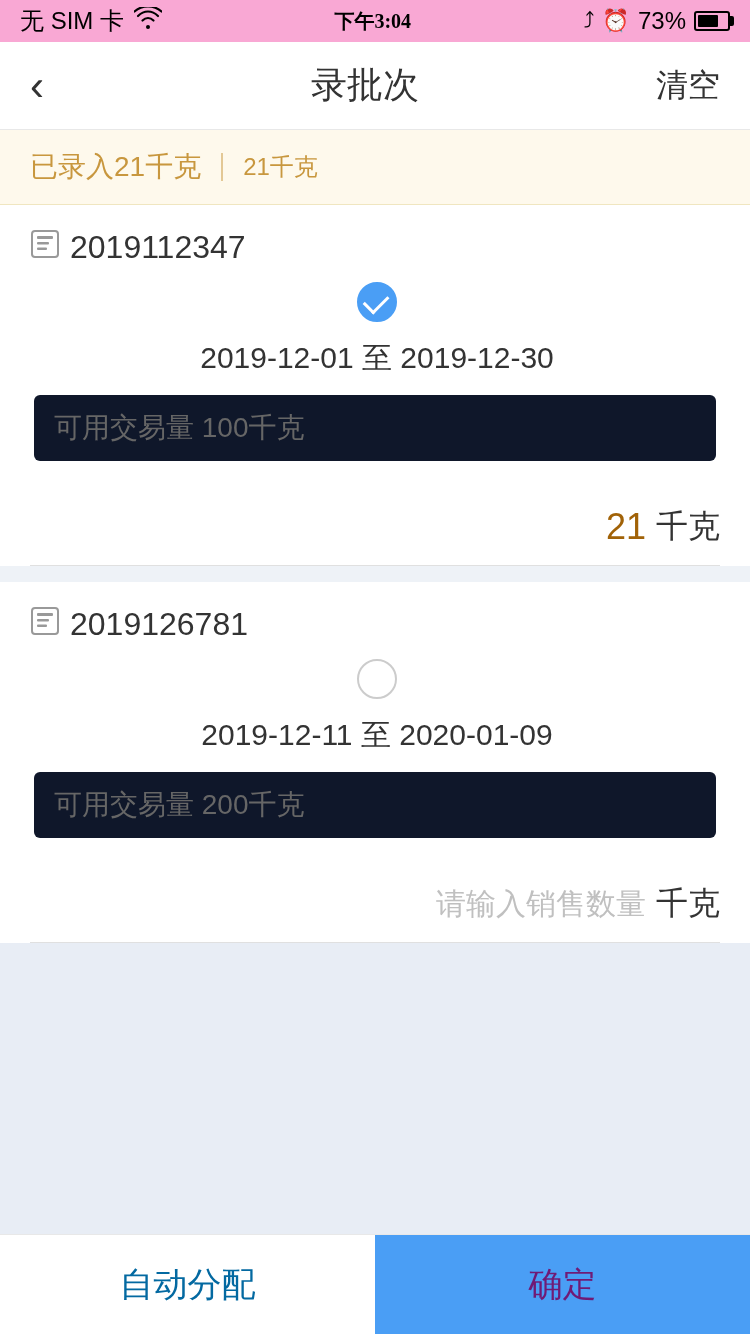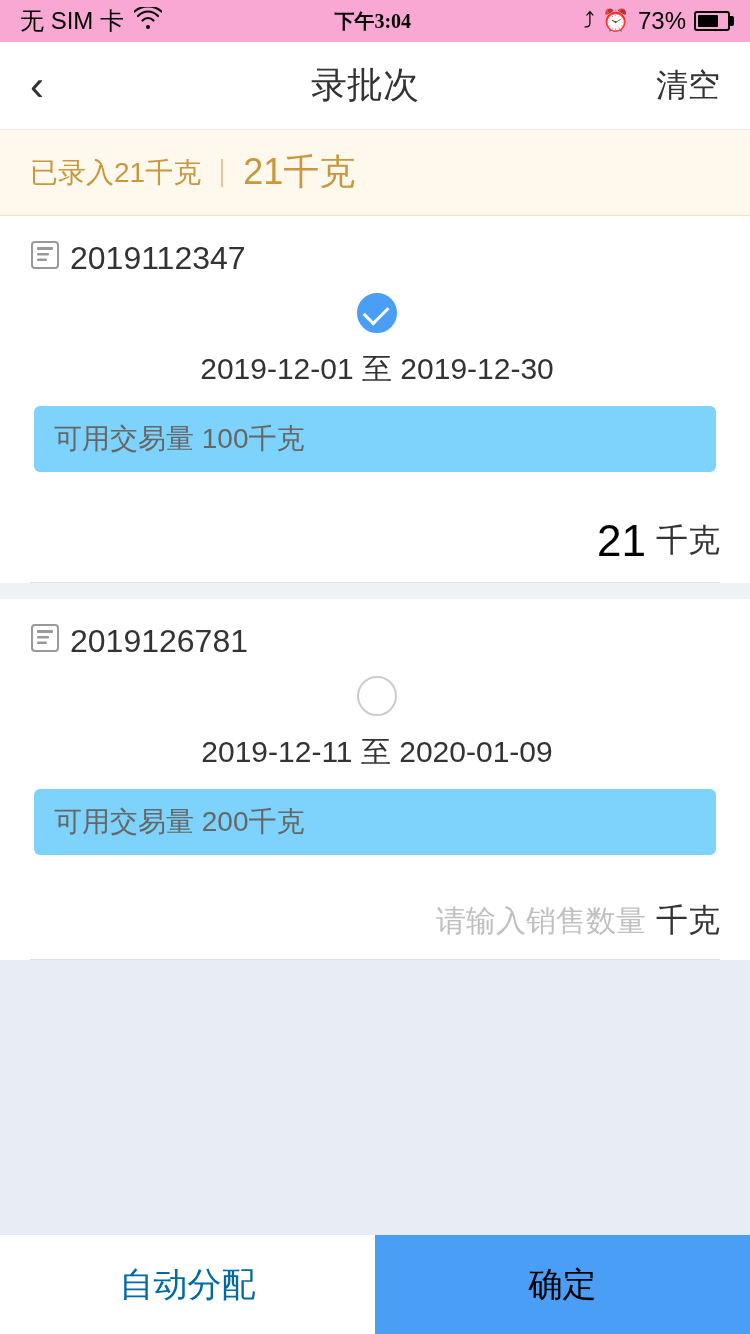--- a/index.html
+++ b/index.html
@@ -79,21 +79,21 @@
       font-size: 28px;
       color: #c8973e;
     }
     .info-banner-divider {
       width: 2px;
       height: 28px;
       background: #c8973e;
       opacity: 0.5;
     }
     .info-banner-value {
-      font-size: 36px;
+      font-size: 24px;
       color: #c8973e;
     }
 
     
     .card {
       background: #fff;
       margin-bottom: 0;
     }
 
     
@@ -146,42 +146,42 @@
       border-left: 3px solid #fff;
       border-bottom: 3px solid #fff;
       transform: rotate(-45deg) translateY(-2px);
       display: block;
     }
     .batch-date {
       font-size: 30px;
       color: #333;
     }
     .batch-available {
-      background: #7dd3fc;
+      background: #0f172a;
       border-radius: 6px;
       padding: 14px 20px;
       font-size: 28px;
       color: #666;
       margin-left: 4px;
       margin-right: 4px;
     }
 
     
     .amount-row {
       display: flex;
       align-items: center;
       justify-content: flex-end;
       padding: 20px 30px 16px 30px;
       gap: 10px;
       background: #fff;
     }
     .amount-value {
-      font-size: 44px;
+      font-size: 36px;
       font-weight: 500;
-      color: #000000;
+      color: #a16207;
     }
     .amount-unit {
       font-size: 32px;
       color: #333;
     }
     .amount-underline {
       height: 1px;
       background: #e0e0e0;
       margin: 0 30px;
     }
@@ -243,21 +243,21 @@
       background: #fff;
       border: none;
       cursor: pointer;
     }
     .btn-confirm {
       flex: 1;
       display: flex;
       align-items: center;
       justify-content: center;
       font-size: 34px;
-      color: #000000;
+      color: #701a75;
       background: #4a9ef5;
       border: none;
       cursor: pointer;
     }
   </style>
 </head>
 <body>
 
 <div class="status-bar">
   <div class="status-left">

